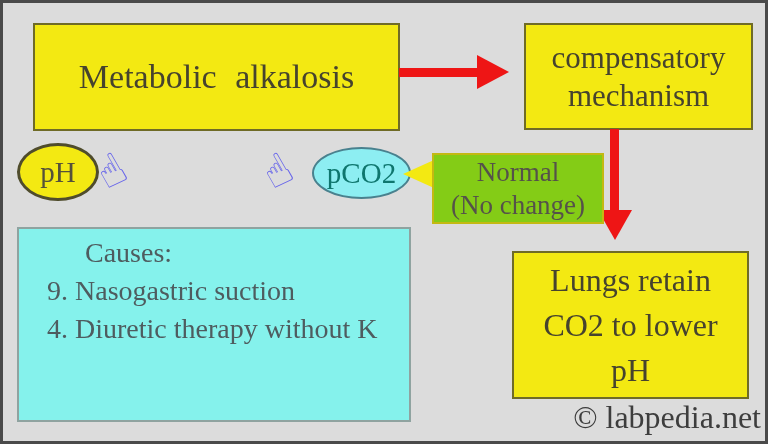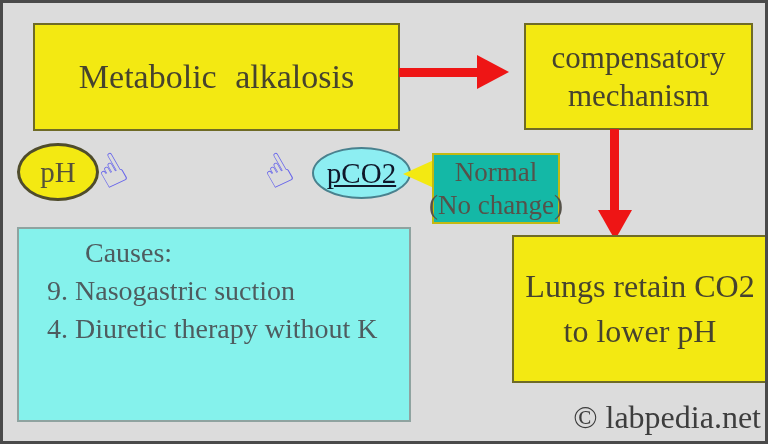--- a/index.html
+++ b/index.html
@@ -9,40 +9,40 @@
     font-family:"Liberation Serif", serif;
   }
   .box{
     position:absolute;background:#f3e912;border:2px solid #6f6b26;
     box-sizing:border-box;display:flex;align-items:center;justify-content:center;
     text-align:center;color:#46432e;
   }
   #metabolic-box{left:30px;top:20px;width:367px;height:108px;font-size:34px;}
   #metabolic-box span{word-spacing:10px;}
   #compensatory-box{left:501px;top:20px;width:229px;height:107px;font-size:31px;line-height:38px;padding:0 14px;margin-left:20px;}
-  #lungs-box{left:509px;top:232px;width:256px;height:148px;font-size:32px;line-height:45px;padding:0 10px;}
+  #lungs-box{left:509px;top:248px;width:237px;height:148px;font-size:32px;line-height:45px;padding:0 10px;}
 
   .oval{
     position:absolute;border-radius:50%;box-sizing:border-box;
     display:flex;align-items:center;justify-content:center;
   }
   #oval-ph{left:14px;top:140px;width:82px;height:58px;background:#f3e912;border:3px solid #4f4c2c;font-size:29px;color:#55513a;}
   #oval-hco3{left:149px;top:144px;width:106px;height:52px;background:#efaaad;border:2px solid #7a5054;font-size:29px;color:#5d4a4c;}
-  #oval-pco2{left:309px;top:144px;width:99px;height:52px;background:#8deef2;border:2px solid #49818e;font-size:29px;color:#0f172a;text-decoration:underline;}
+  #oval-pco2{left:309px;top:144px;width:99px;height:52px;background:#8deef2;border:2px solid #49818e;font-size:29px;color:#0f766e;}
 
   .hand{
     position:absolute;font-family:"DejaVu Sans", sans-serif;font-size:44px;
     color:#6765ea;transform:rotate(-30deg);line-height:1;
   }
   #hand-1{left:95px;top:146px;}
   #hand-2{left:261px;top:146px;}
 
   #callout{
-    position:absolute;left:429px;top:150px;width:128px;height:71px;
-    background:#14b8a6;border:2px solid #c3b913;box-sizing:border-box;
+    position:absolute;left:429px;top:150px;width:172px;height:71px;
+    background:#84cc16;border:2px solid #c3b913;box-sizing:border-box;
     display:flex;flex-direction:column;justify-content:center;align-items:center;
     font-size:27px;line-height:33px;color:#55524a;
   }
   #callout div{white-space:nowrap;}
   #callout-tail{
     position:absolute;left:400px;top:157px;width:0;height:0;
     border-right:31px solid #f3e912;border-top:14px solid transparent;border-bottom:14px solid transparent;
   }
 
   .arrow{position:absolute;}

